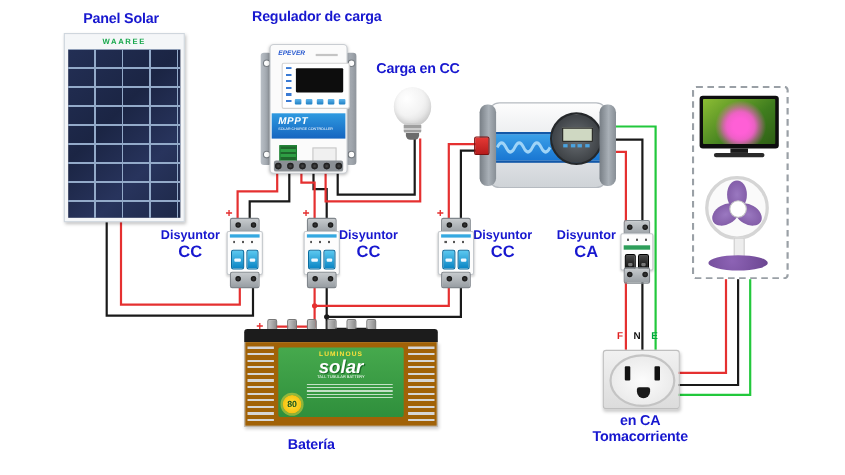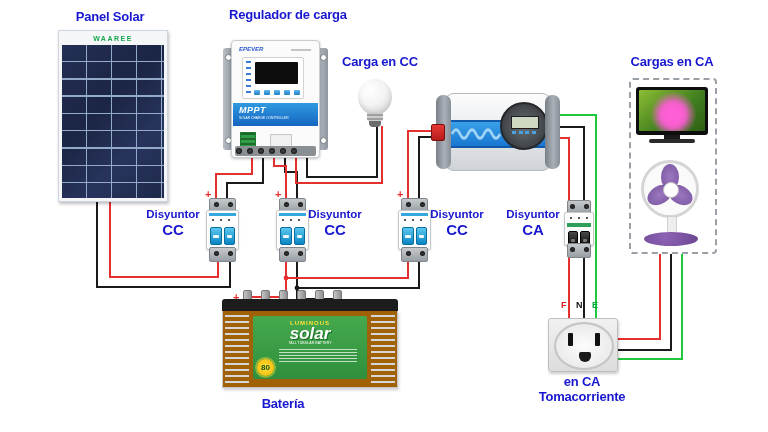--- a/index.html
+++ b/index.html
@@ -186,21 +186,20 @@
       <path d="M569,254 L569,318"></path>
       <path d="M612,339 L660,339 L660,251"></path>
     </g>
     <circle cx="286" cy="278" r="2.4" fill="#e53030"></circle>
     <circle cx="297" cy="288" r="2.4" fill="#1a1a1a"></circle>
   </svg>
 
   <div class="lbl" style="left:40px;top:9px;width:140px">Panel Solar</div>
   <div class="lbl" style="left:218px;top:7px;width:140px">Regulador de carga</div>
   <div class="lbl" style="left:320px;top:54px;width:120px">Carga en CC</div>
-  <div class="lbl" style="left:612px;top:54px;width:120px">Cargas en CA</div>
   <div class="lbl" style="left:223px;top:396px;width:120px">Batería</div>
   <div class="lbl" style="left:522px;top:374px;width:120px">
     <span style="display:block">en CA</span>
     <span style="display:block">Tomacorriente</span>
   </div>
 
   <div class="cb-lbl" style="left:144px;top:207px;width:58px">
     <span class="l1">Disyuntor</span>
     <span class="l2">CC</span>
   </div>
@@ -225,21 +224,21 @@
   <span class="plus" style="left:205px;top:189px">+</span>
   <span class="plus" style="left:275px;top:189px">+</span>
   <span class="plus" style="left:397px;top:189px">+</span>
   <span class="plus" style="left:233px;top:292px">+</span>
 
   <div class="panel" style="left:58px;top:30px;width:104px;height:166px">
     <div class="panel-brand">WAAREE</div>
     <div class="panel-cells"></div>
   </div>
 
-  <div class="ctl" style="left:223px;top:40px;width:105px;height:118px">
+  <div class="ctl" style="left:237px;top:40px;width:87px;height:118px">
     <div class="flange" style="left:0">
       <span class="hole" style="top:6px"></span>
       <span class="hole" style="bottom:6px"></span>
     </div>
     <div class="flange" style="right:0">
       <span class="hole" style="top:6px"></span>
       <span class="hole" style="bottom:6px"></span>
     </div>
     <div class="ctl-body">
       <div class="ctl-brand">EPEVER</div>

